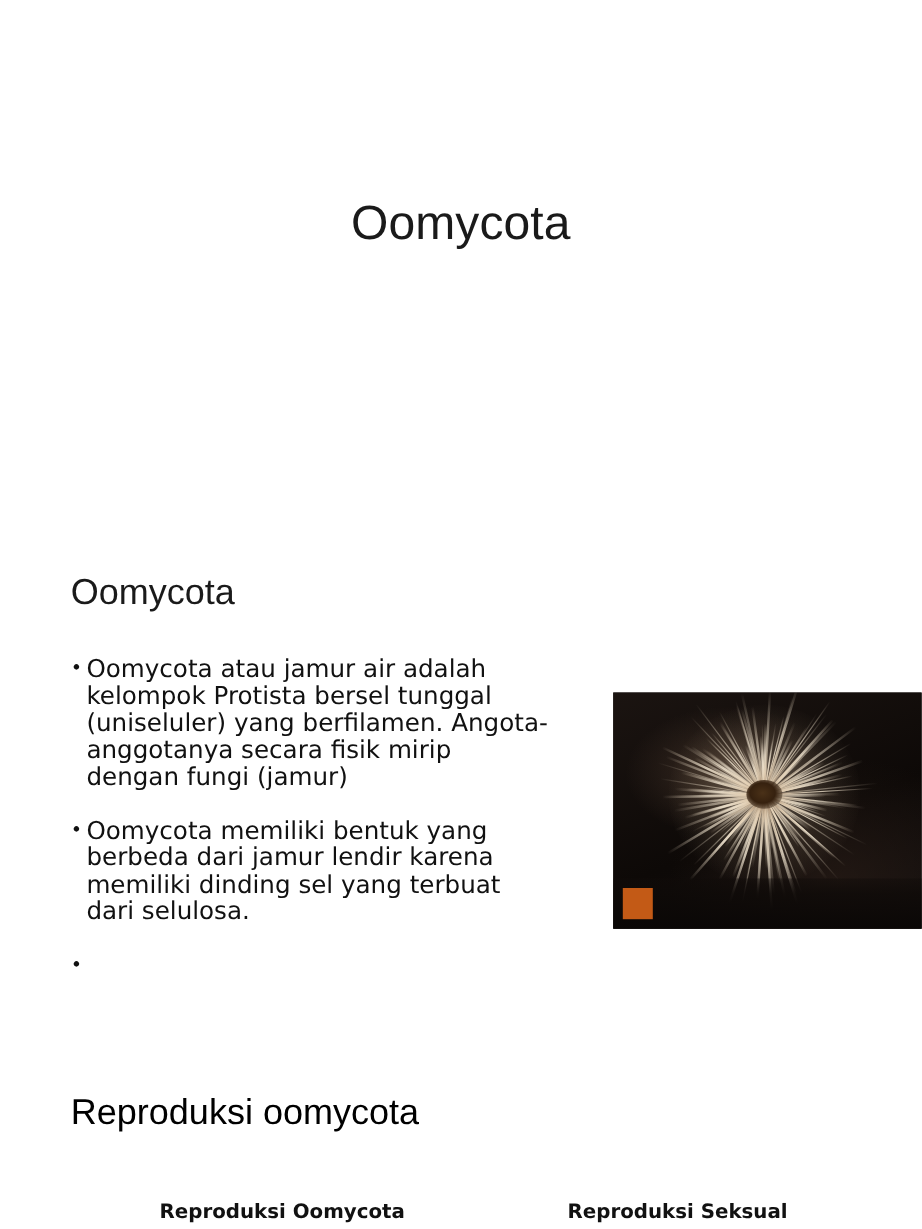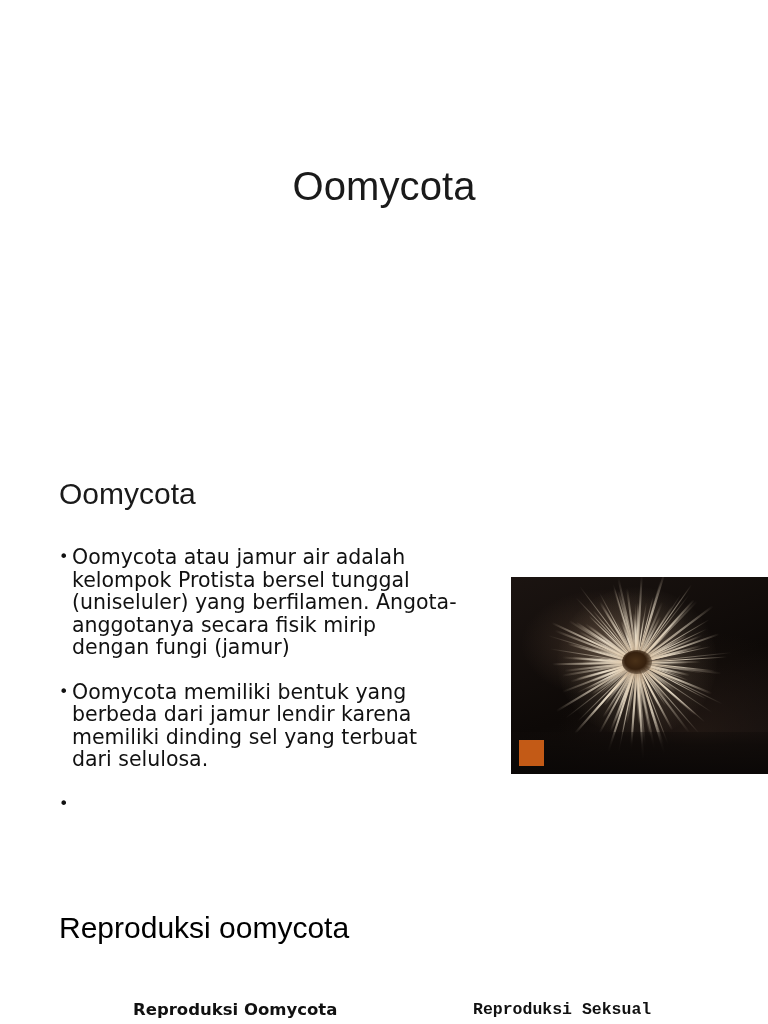--- a/index.html
+++ b/index.html
@@ -183,21 +183,21 @@
   .repro-label {
     position: absolute;
     top: 1000px;
     font-family: "DejaVu Sans", sans-serif;
     font-size: 16.5px;
     font-weight: 700;
     color: #111111;
     white-space: nowrap;
   }
   .repro-label.aseksual { left: 133px; }
-  .repro-label.seksual  { left: 473px; font-family: Liberation Mono, monospace; }
+  .repro-label.seksual  { left: 473px; }
 </style>
 </head>
 <body>
 
 <div class="slide-title">Oomycota</div>
 
 <div class="section-heading">Oomycota</div>
 
 <div class="body-col">
 

